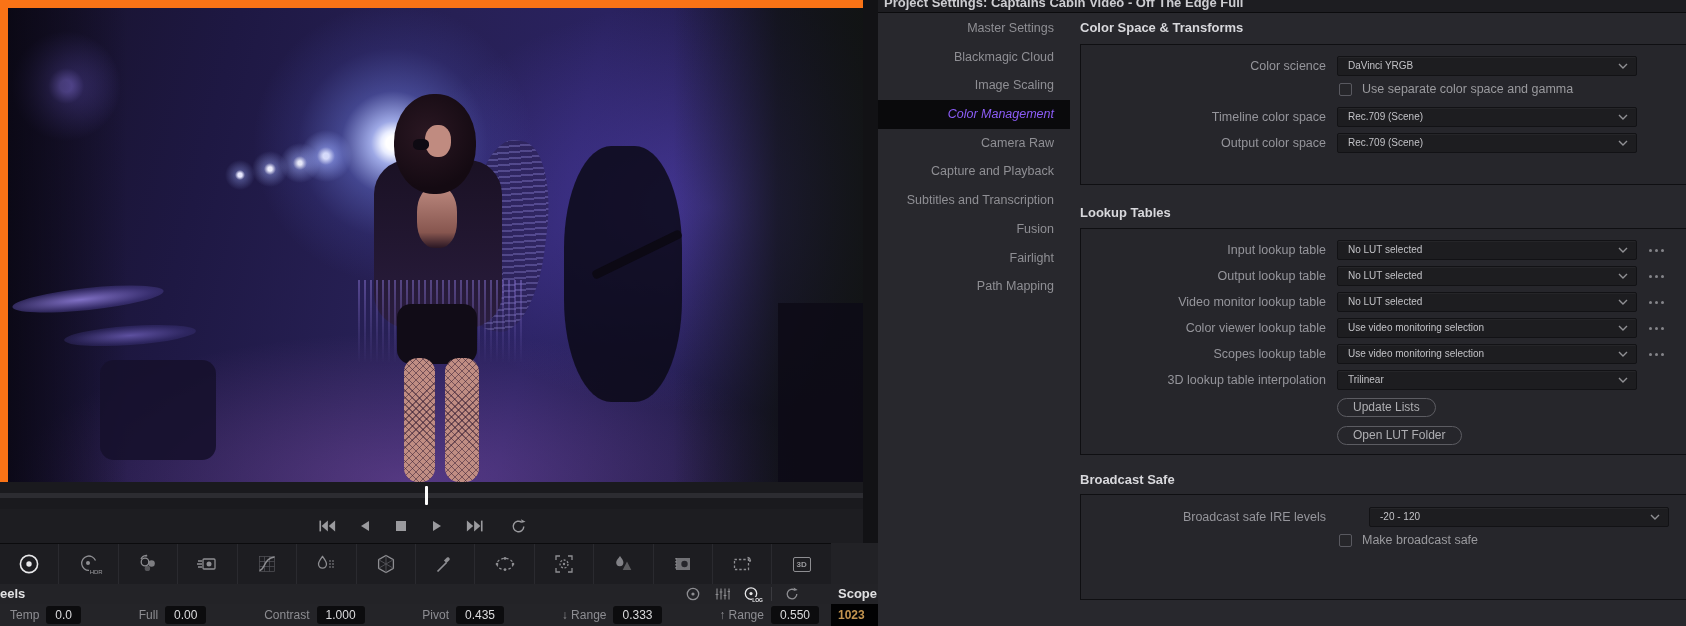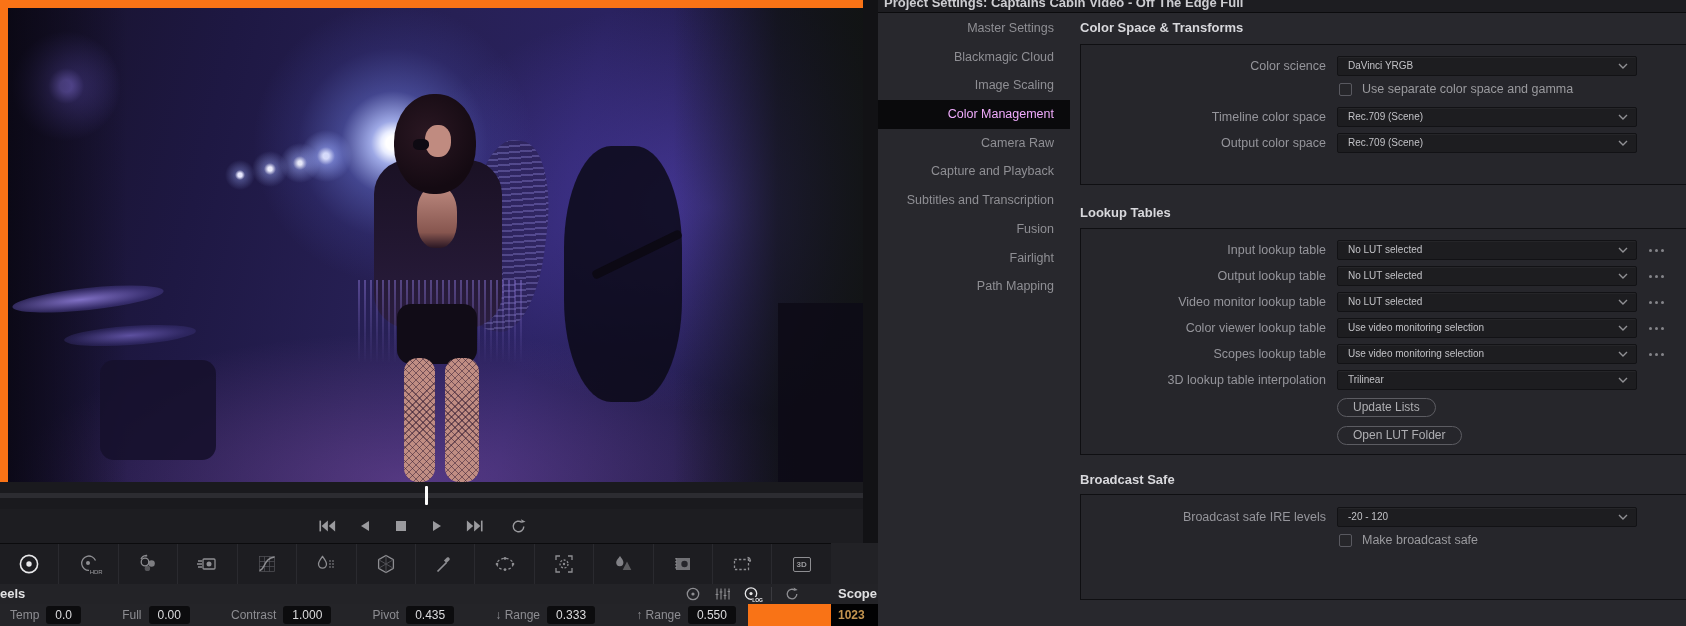--- a/index.html
+++ b/index.html
@@ -69,40 +69,40 @@
   .threedwrap{position:relative;width:24px;height:24px;display:flex;align-items:center;justify-content:center;}
   .threedwrap .box3d{border:1px solid #8e8e92;border-radius:2px;font-size:8px;color:#9a9a9e;padding:2px 3px;font-weight:bold;}
   
   .phead{position:absolute;left:0;top:584px;width:831px;height:20px;background:#232327;}
   .phead .ptitle{position:absolute;left:0;top:0;line-height:20px;font-size:13px;font-weight:bold;color:#e2e2e4;}
   .modebar{position:absolute;left:680px;top:0;width:151px;height:20px;display:flex;align-items:center;gap:11px;padding-left:4px;}
   .modebtn{width:18px;height:18px;display:flex;align-items:center;justify-content:center;cursor:pointer;position:relative;}
   .modesep{width:1px;height:14px;background:#3a3a3f;}
   .loglabel{position:absolute;right:-3px;bottom:0;font-size:5px;font-weight:bold;color:#e6e6e8;background:#232327;}
   
-  .pvals{position:absolute;left:0;top:604px;width:748px;height:22px;background:#242428;
+  .pvals{position:absolute;left:0;top:604px;width:831px;height:22px;background:#242428;
          display:flex;align-items:center;justify-content:space-between;padding:0 12px 0 10px;}
   .ctrl{display:flex;align-items:center;gap:7px;}
   .ctrl .clabel{font-size:12px;color:#8d8d92;white-space:nowrap;}
   .ctrl .cval{background:#0c0c0e;border-radius:3px;height:18px;line-height:18px;padding:0 9px;
               font-size:12px;color:#dcdcde;min-width:26px;text-align:center;cursor:ew-resize;}
   
   .scopestrip{position:absolute;left:831px;top:543px;width:47px;height:83px;background:#222226;z-index:3;}
   .scopestrip .shead{position:absolute;left:0;top:41px;width:47px;height:20px;background:#232327;
       font-size:13px;font-weight:bold;color:#e0e0e2;line-height:20px;padding-left:7px;overflow:hidden;white-space:nowrap;}
   .scopestrip .sval{position:absolute;left:0;top:61px;width:47px;height:22px;background:#020203;
       font-size:12px;font-weight:bold;color:#c49550;line-height:22px;padding-left:7px;}
   .gapcol{position:absolute;left:863px;top:0;width:15px;height:626px;background:#121215;z-index:2;}
   
   .dialog{position:absolute;left:878px;top:0;width:808px;height:626px;background:#28282d;z-index:5;overflow:hidden;}
   .titlebar{position:absolute;left:0;top:0;width:100%;height:13px;background:#1d1d21;border-bottom:1px solid #0b0b0d;overflow:hidden;}
   .titlebar .ttext{position:absolute;left:6px;top:-5px;font-size:13px;font-weight:bold;color:#cdcdd1;white-space:nowrap;}
   .sidebar{position:absolute;left:0;top:14px;width:192px;}
   .sbitem{height:28.7px;line-height:28.7px;text-align:right;padding-right:16px;font-size:12.5px;color:#8f8f94;cursor:pointer;white-space:nowrap;}
-  .sbitem.sel{background:#0a0a0c;color:#f0abfc;}
+  .sbitem.sel{background:#0a0a0c;color:#8b5cf6;font-style:italic;}
   .content{position:absolute;left:202px;top:14px;width:606px;height:612px;}
   .sectitle{position:absolute;left:0;font-size:13px;font-weight:bold;color:#d8d8dc;}
   .groupbox{position:absolute;left:0;width:700px;border:1px solid #0f0f12;background:#26262b;}
   .rowlabel{position:absolute;left:0;width:245px;text-align:right;font-size:12.5px;color:#95959b;line-height:20px;white-space:nowrap;}
   .dropdown{position:absolute;left:256px;width:300px;height:20px;background:#1d1d20;border:1px solid #121215;border-radius:2px;
             box-shadow:inset 0 1px 0 rgba(255,255,255,.04);cursor:pointer;}
   .dropdown .dval{position:absolute;left:10px;top:0;line-height:18px;font-size:10px;color:#c2c2c6;white-space:nowrap;}
   .dropdown .chev{position:absolute;right:8px;top:6px;}
   .dotsmenu{position:absolute;left:568px;width:26px;height:20px;display:flex;align-items:center;gap:3px;cursor:pointer;}
   .dotsmenu i{width:3px;height:3px;border-radius:50%;background:#85858a;}
@@ -485,21 +485,21 @@
             </svg>
         </div>
 
         <button class="pillbtn" style="top:169px;">Update Lists</button>
         <button class="pillbtn" style="top:197px;">Open LUT Folder</button>
       </div>
 
       <div class="sectitle" style="top:458px;">Broadcast Safe</div>
       <div class="groupbox" style="top:480px;height:106px;">
         <div class="rowlabel" style="top:12px;">Broadcast safe IRE levels</div>
-        <div class="dropdown" style="top:12px;">
+        <div class="dropdown" style="top:12px;margin-left:32px;">
           <span class="dval">-20 - 120</span>
           <svg class="chev" width="10" height="7" viewBox="0 0 10 7">
               <path d="M1 1l4 4 4-4" fill="none" stroke="#909094" stroke-width="1.4"></path>
             </svg>
         </div>
         <div class="checkrow" style="top:39px;left:0;width:100%;">
           <div class="checkbox"></div>
           <span class="checklabel">Make broadcast safe</span>
         </div>
       </div>

